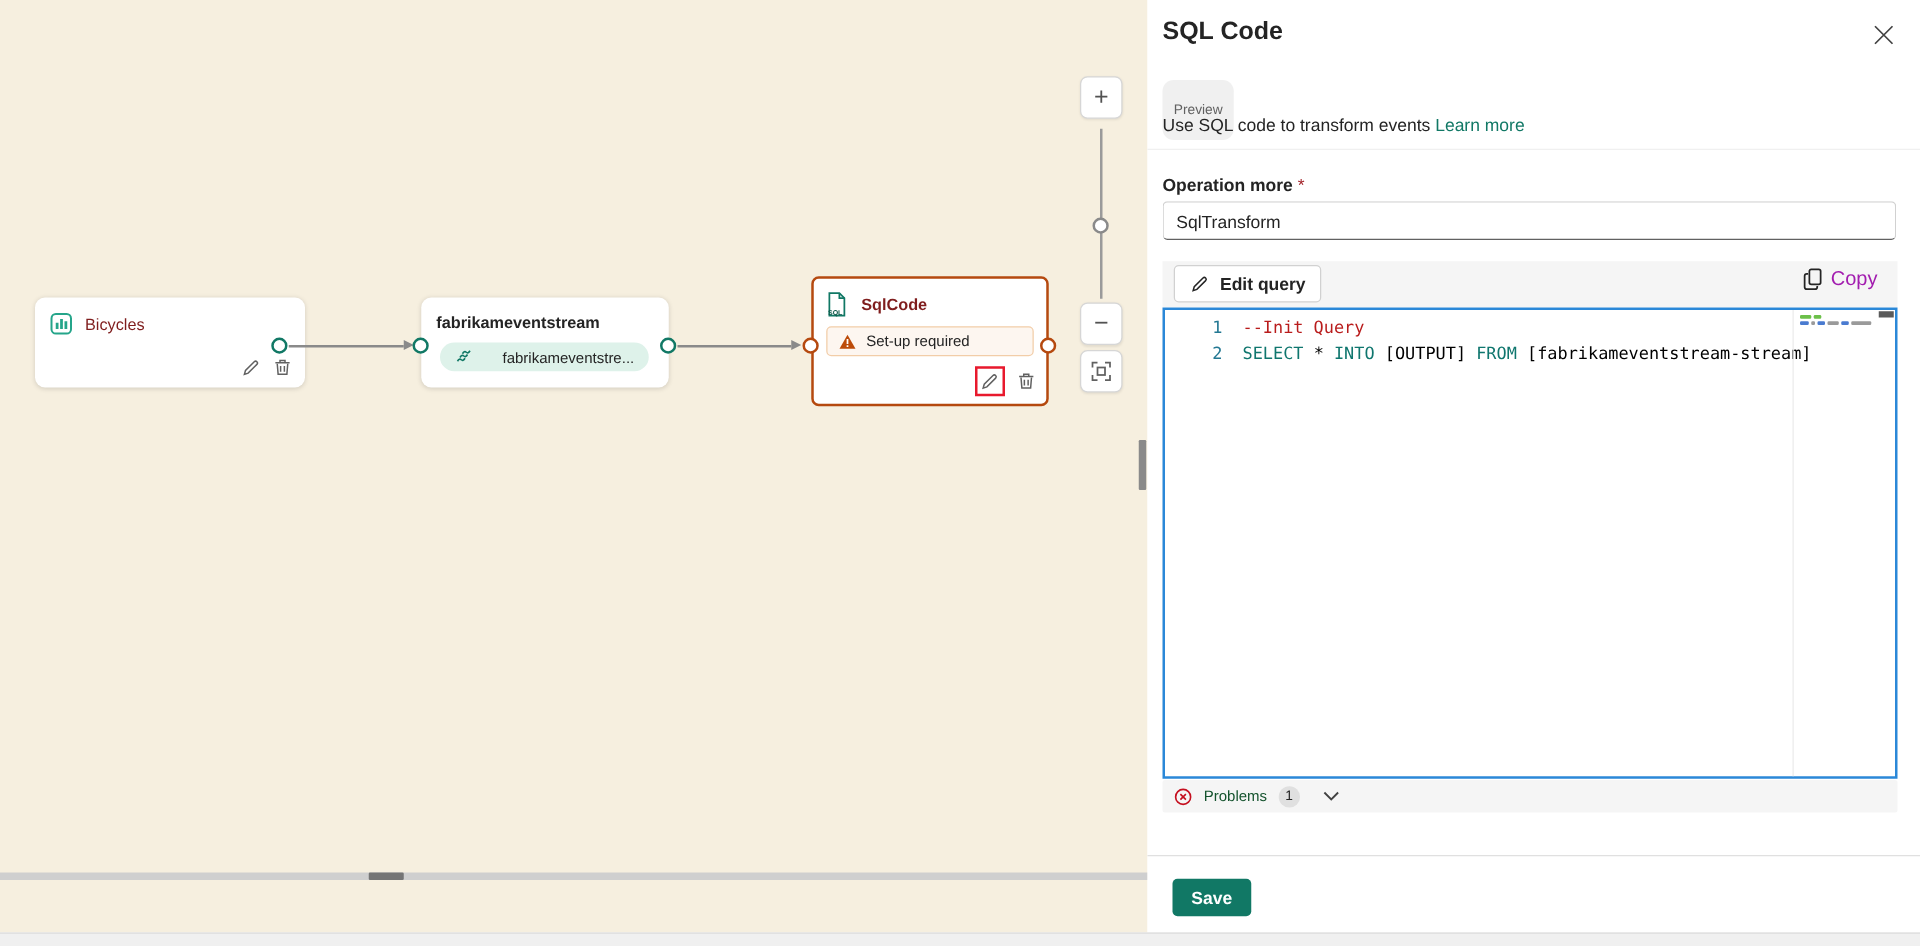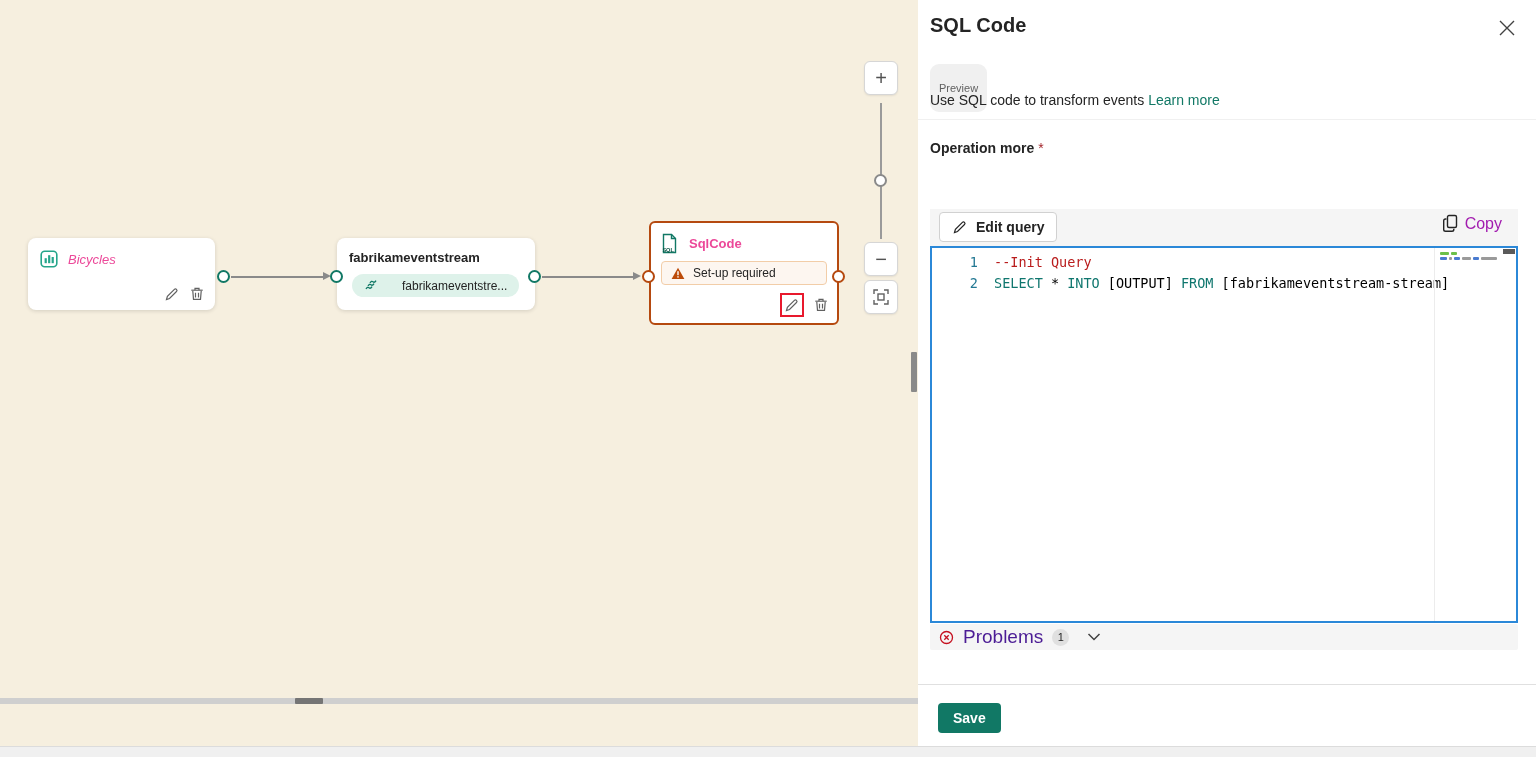--- a/index.html
+++ b/index.html
@@ -3,25 +3,25 @@
 <meta charset="utf-8">
 <style>
   * { margin:0; padding:0; box-sizing:border-box; }
   html,body { width:1536px; height:757px; overflow:hidden; }
   body { font-family:"Liberation Sans", sans-serif; color:#242424; background:#fff; }
   #app { position:relative; width:1536px; height:757px; background:#fff; }
 
   
   .canvas { position:absolute; left:0; top:0; width:918px; height:746px; background:#f6efdf; }
   .node { position:absolute; background:#fff; border-radius:8px; box-shadow:0 1px 4px rgba(0,0,0,.14); }
-  .node-bicycles { left:28px; top:238px; width:187px; height:72px;font-style:italic; }
+  .node-bicycles { left:28px; top:238px; width:216px; height:72px; }
   .node-eventstream { left:337px; top:238px; width:198px; height:72px; }
   .node-sqlcode { left:649px; top:221px; width:190px; height:104px; border:2px solid #b5490f; border-radius:6px; box-shadow:none; }
   .node-head { position:absolute; left:12px; top:12px; display:flex; align-items:center; gap:10px; }
-  .node-title { font-size:13px; color:#ec4899; }
+  .node-title { font-size:13px; color:#7f1d1d; }
   .node-title-bold { font-size:13px; font-weight:700; color:#242424; }
   .node-actions { position:absolute; right:10px; bottom:8px; display:flex; align-items:center; gap:9px; }
   .stream-pill { position:absolute; left:15px; top:36px; display:flex; align-items:center; gap:23px;
     background:#def2ea; border-radius:12px; padding:4px 12px; font-size:12px; color:#242424; }
   .warn-pill { position:absolute; left:10px; top:38px; width:166px; height:24px; display:flex; align-items:center; gap:8px;
     background:#fdf6f0; border:1px solid #f2cda8; border-radius:4px; padding:0 9px; font-size:12px; color:#242424; }
   .red-note-box { display:flex; align-items:center; justify-content:center; width:24px; height:24px; border:2px solid #e8192d; }
   .connector { position:absolute; width:13px; height:13px; border-radius:50%; background:#fff; border:2.5px solid #117865; }
   .connector.orange { border-color:#b5490f; }
   .edge-line { position:absolute; height:2px; background:#8a8a8a; }
@@ -72,21 +72,21 @@
   .tok-kw { color:#0f766e; }
   .tok-comment { color:#b91c1c; }
   .minimap { position:absolute; top:0; right:16px; width:66px; height:100%; border-left:1px solid #ececec; }
   .mm-row { position:absolute; left:5px; display:flex; gap:2px; }
   .mm-dash { height:3px; border-radius:1px; }
   .editor-scrollcol { position:absolute; top:0; right:0; width:14px; height:100%; }
   .editor-overview-thumb { position:absolute; top:1px; right:1px; width:12px; height:5px; background:#5a5a5a; }
 
   .problems-bar { position:absolute; left:12px; top:624px; width:588px; height:26px; background:#f5f5f5;
     display:flex; align-items:center; gap:9px; padding:0 9px; border-radius:2px; }
-  .problems-label { font-size:19px; color:#4c1d95; }
+  .problems-label { font-size:12px; color:#14532d; }
   .problems-count { background:#e0e0e0; color:#242424; font-size:11px; min-width:17px; height:17px; border-radius:9px;
     display:flex; align-items:center; justify-content:center; padding:0 5px; }
   .problems-chevron { margin-left:8px; cursor:pointer; display:flex; }
 
   .panel-divider2 { position:absolute; left:0; top:684px; width:618px; height:1px; background:#e0e0e0; }
   .save-btn { position:absolute; left:20px; top:703px; height:30px; padding:0 15px; background:#117865; color:#fff;
     font-size:14px; font-weight:700; border:none; border-radius:4px; cursor:pointer; font-family:"Liberation Sans", sans-serif; }
 
   .page-footer { position:absolute; left:0; top:746px; width:1536px; height:11px; background:#f0f0f0; border-top:1px solid #dcdcdc; }
 
@@ -232,20 +232,21 @@
     <div class="panel-desc">
       <span>Use SQL code to transform events</span>
       <span class="learn-more">Learn more</span>
     </div>
     <div class="panel-divider1"></div>
 
     <div class="op-label">
       <span>Operation more</span>
       <span class="op-required">*</span>
     </div>
+    <input class="op-input" type="text" value="SqlTransform" style="">
 
     <div class="query-toolbar">
       <button class="edit-query-btn">
         <span>
           <svg width="16" height="16" viewBox="0 0 16 16" fill="none" stroke="#242424" stroke-width="1.2">
             <path d="M2.5 13.5 L3.4 10.4 L10.4 3.4 a1.45 1.45 0 0 1 2.1 2.1 L5.5 12.5 L2.5 13.5 Z"></path>
           </svg>
         </span>
         <span>Edit query</span>
       </button>

